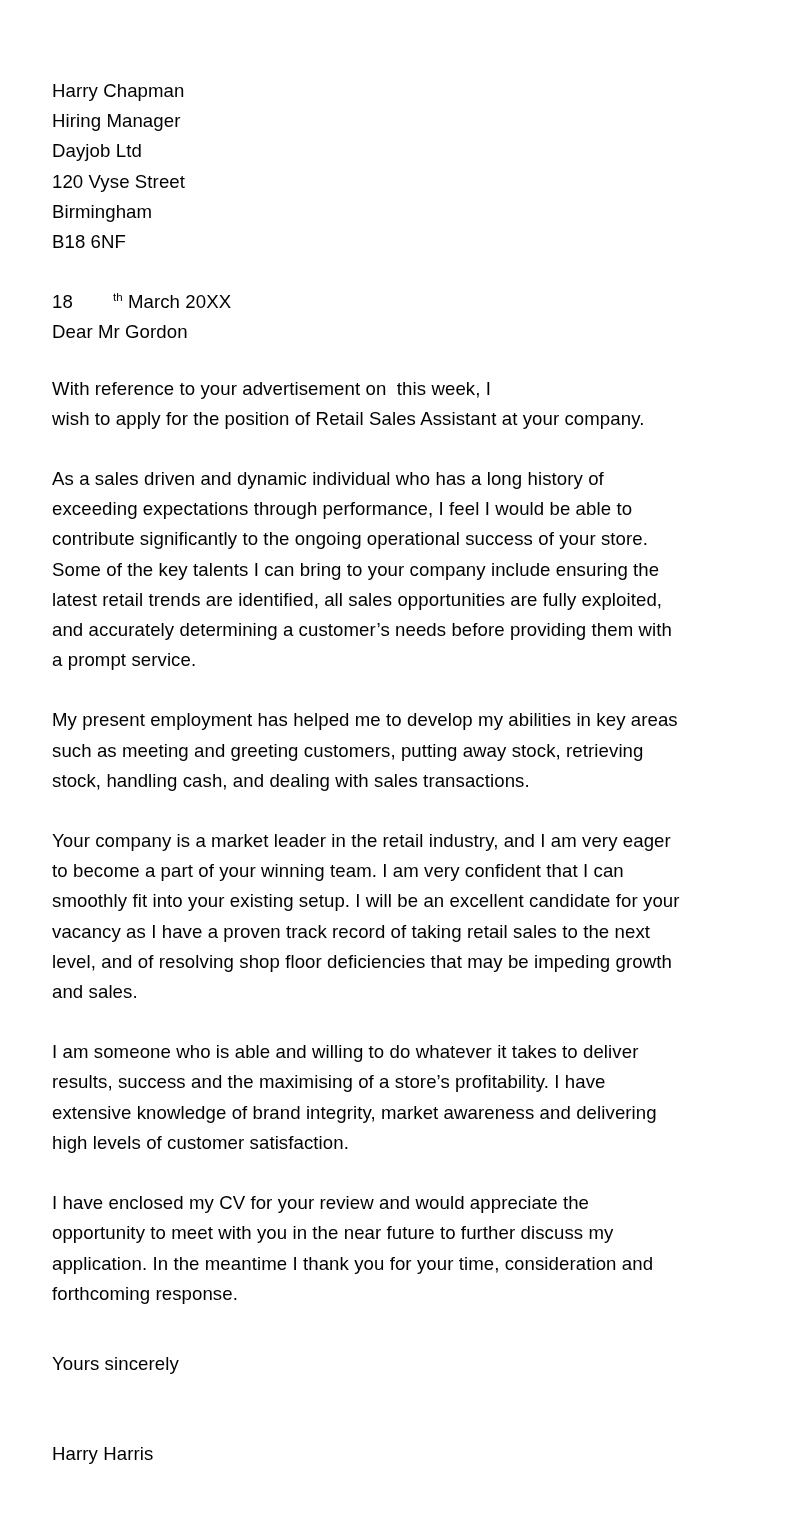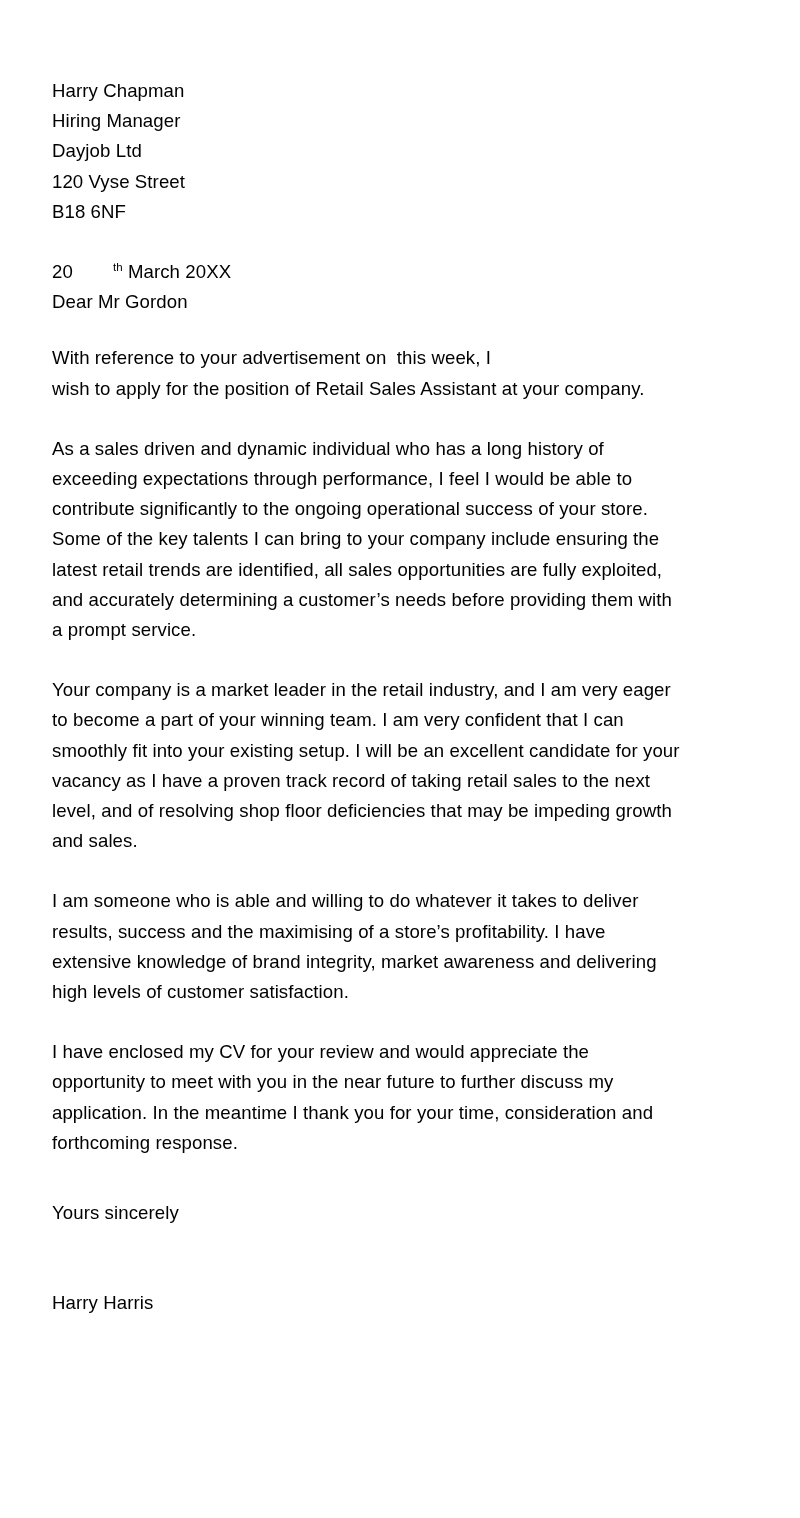--- a/index.html
+++ b/index.html
@@ -75,35 +75,37 @@
 <body>
 
 <div class="page">
   <div class="letter">
 
     <div class="addr-block">
       <span class="line">Harry Chapman</span>
       <span class="line">Hiring Manager</span>
       <span class="line">Dayjob Ltd</span>
       <span class="line">120 Vyse Street</span>
+      <span class="line">Birmingham</span>
       <span class="line">B18 6NF</span>
     </div>
 
     <div class="date-block">
-      <span class="line"><span>20</span><sup class="ordinal">th</sup><span> March 20XX</span></span>
+      <span class="line"><span>18</span><sup class="ordinal">th</sup><span> March 20XX</span></span>
     </div>
 
     <div class="salutation-block">
       <span class="line">Dear Mr Gordon</span>
     </div>
 
     <div class="body-block">
       <p class="para">With reference to your advertisement on  this week, I
 wish to apply for the position of Retail Sales Assistant at your company.</p>
       <p class="para">As a sales driven and dynamic individual who has a long history of exceeding expectations through performance, I feel I would be able to contribute significantly to the ongoing operational success of your store. Some of the key talents I can bring to your company include ensuring the latest retail trends are identified, all sales opportunities are fully exploited, and accurately determining a customer’s needs before providing them with a prompt service.</p>
+      <p class="para">My present employment has helped me to develop my abilities in key areas such as meeting and greeting customers, putting away stock, retrieving stock, handling cash, and dealing with sales transactions.</p>
       <p class="para">Your company is a market leader in the retail industry, and I am very eager to become a part of your winning team. I am very confident that I can smoothly fit into your existing setup. I will be an excellent candidate for your vacancy as I have a proven track record of taking retail sales to the next level, and of resolving shop floor deficiencies that may be impeding growth and sales.</p>
       <p class="para">I am someone who is able and willing to do whatever it takes to deliver results, success and the maximising of a store’s profitability. I have extensive knowledge of brand integrity, market awareness and delivering high levels of customer satisfaction.</p>
       <p class="para">I have enclosed my CV for your review and would appreciate the opportunity to meet with you in the near future to further discuss my application. In the meantime I thank you for your time, consideration and forthcoming response.</p>
     </div>
 
     <div class="closing-block">
       <span class="closing-line">Yours sincerely</span>
     </div>
 
     <div class="signature-block">

